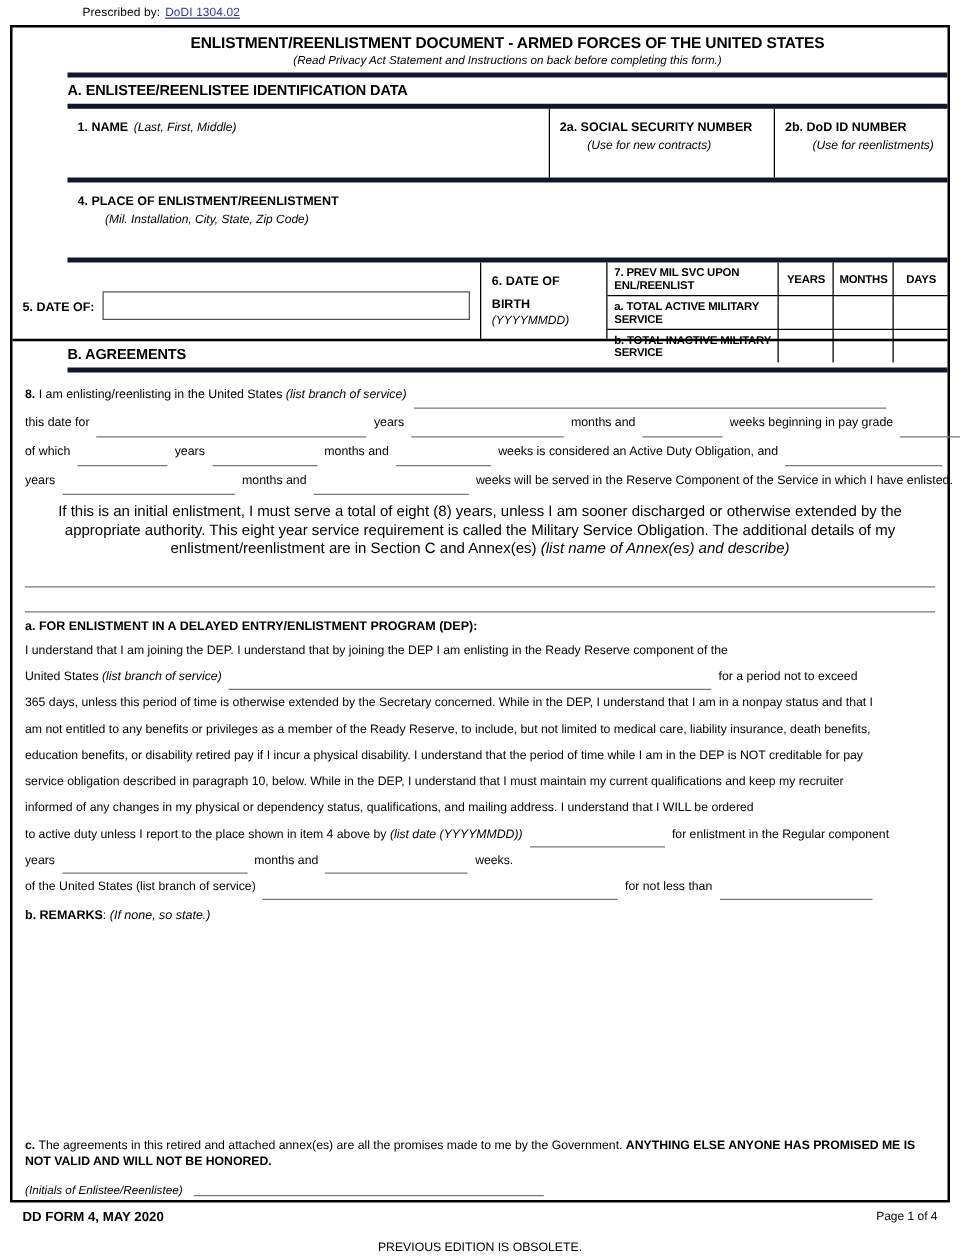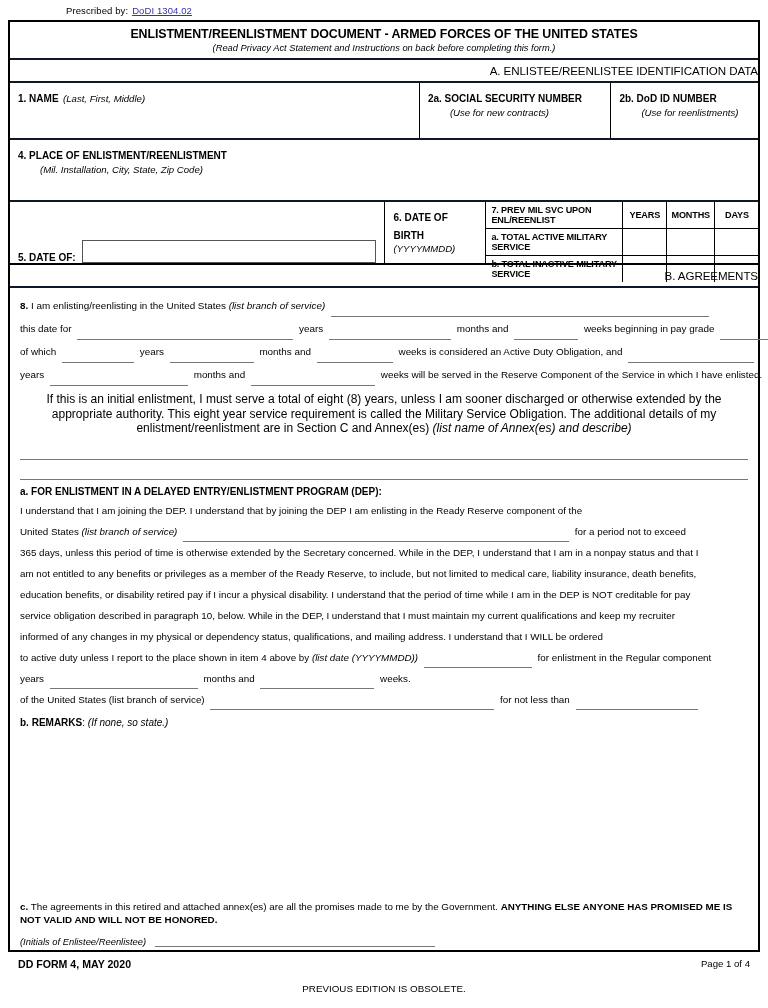--- a/index.html
+++ b/index.html
@@ -35,40 +35,40 @@
     margin-left: 4px;
   }
 
   
   .form-box {
     border: 2px solid #000;
     box-sizing: border-box;
     width: 100%;
   }
 
-  .hline { border-bottom: 2px solid #0f172a; }
+  .hline { border-bottom: 4px solid #0f172a; margin-left: 44px; }
   .hline-thick { border-bottom: 2px solid #000; }
 
   .banner {
     text-align: center;
     padding: 5px 4px 5px;
   }
   .banner .t1 {
     font-weight: bold;
     font-size: 12.4px;
     letter-spacing: -.1px;
   }
   .banner .t2 {
     font-style: italic;
     font-size: 9.3px;
     margin-top: 2px;
   }
   .sec-head {
-    text-align: right;
-    font-weight: normal;
+    text-align: left;
+    font-weight: bold;
     font-size: 11.6px;
     padding: 4px 0 4px;
     letter-spacing: -.1px;
   }
 
   
   .row { display: flex; }
   .cell { box-sizing: border-box; position: relative; }
   .vline { border-right: 1px solid #000; }
 
@@ -94,21 +94,21 @@
   .r1 .c1 { width: 54.8%; }
   .r1 .c2 { width: 25.6%; }
   .r1 .c3 { width: 19.6%; }
   .c2 .fld-sub, .c3 .fld-sub { padding-left: 22px; }
 
   .r2 { height: 60px; }
   .r2 .c1 { width: 50.2%; }
   .r2 .c2 { width: 49.8%; }
 
   .r3 { height: 61px; }
-  .r3 .c1 { width: 50.2%; display: flex; align-items: flex-end; }
+  .r3 .c1 { width: 50.2%; display: flex; align-items: center; }
   .r3 .c2 { width: 13.5%; }
   .r3 .c3 { width: 36.3%; }
 
   .dateof-label {
     font-weight: bold;
     font-size: 10px;
     padding: 11px 0 0 8px;
     white-space: nowrap;
   }
   .dateof-box {

